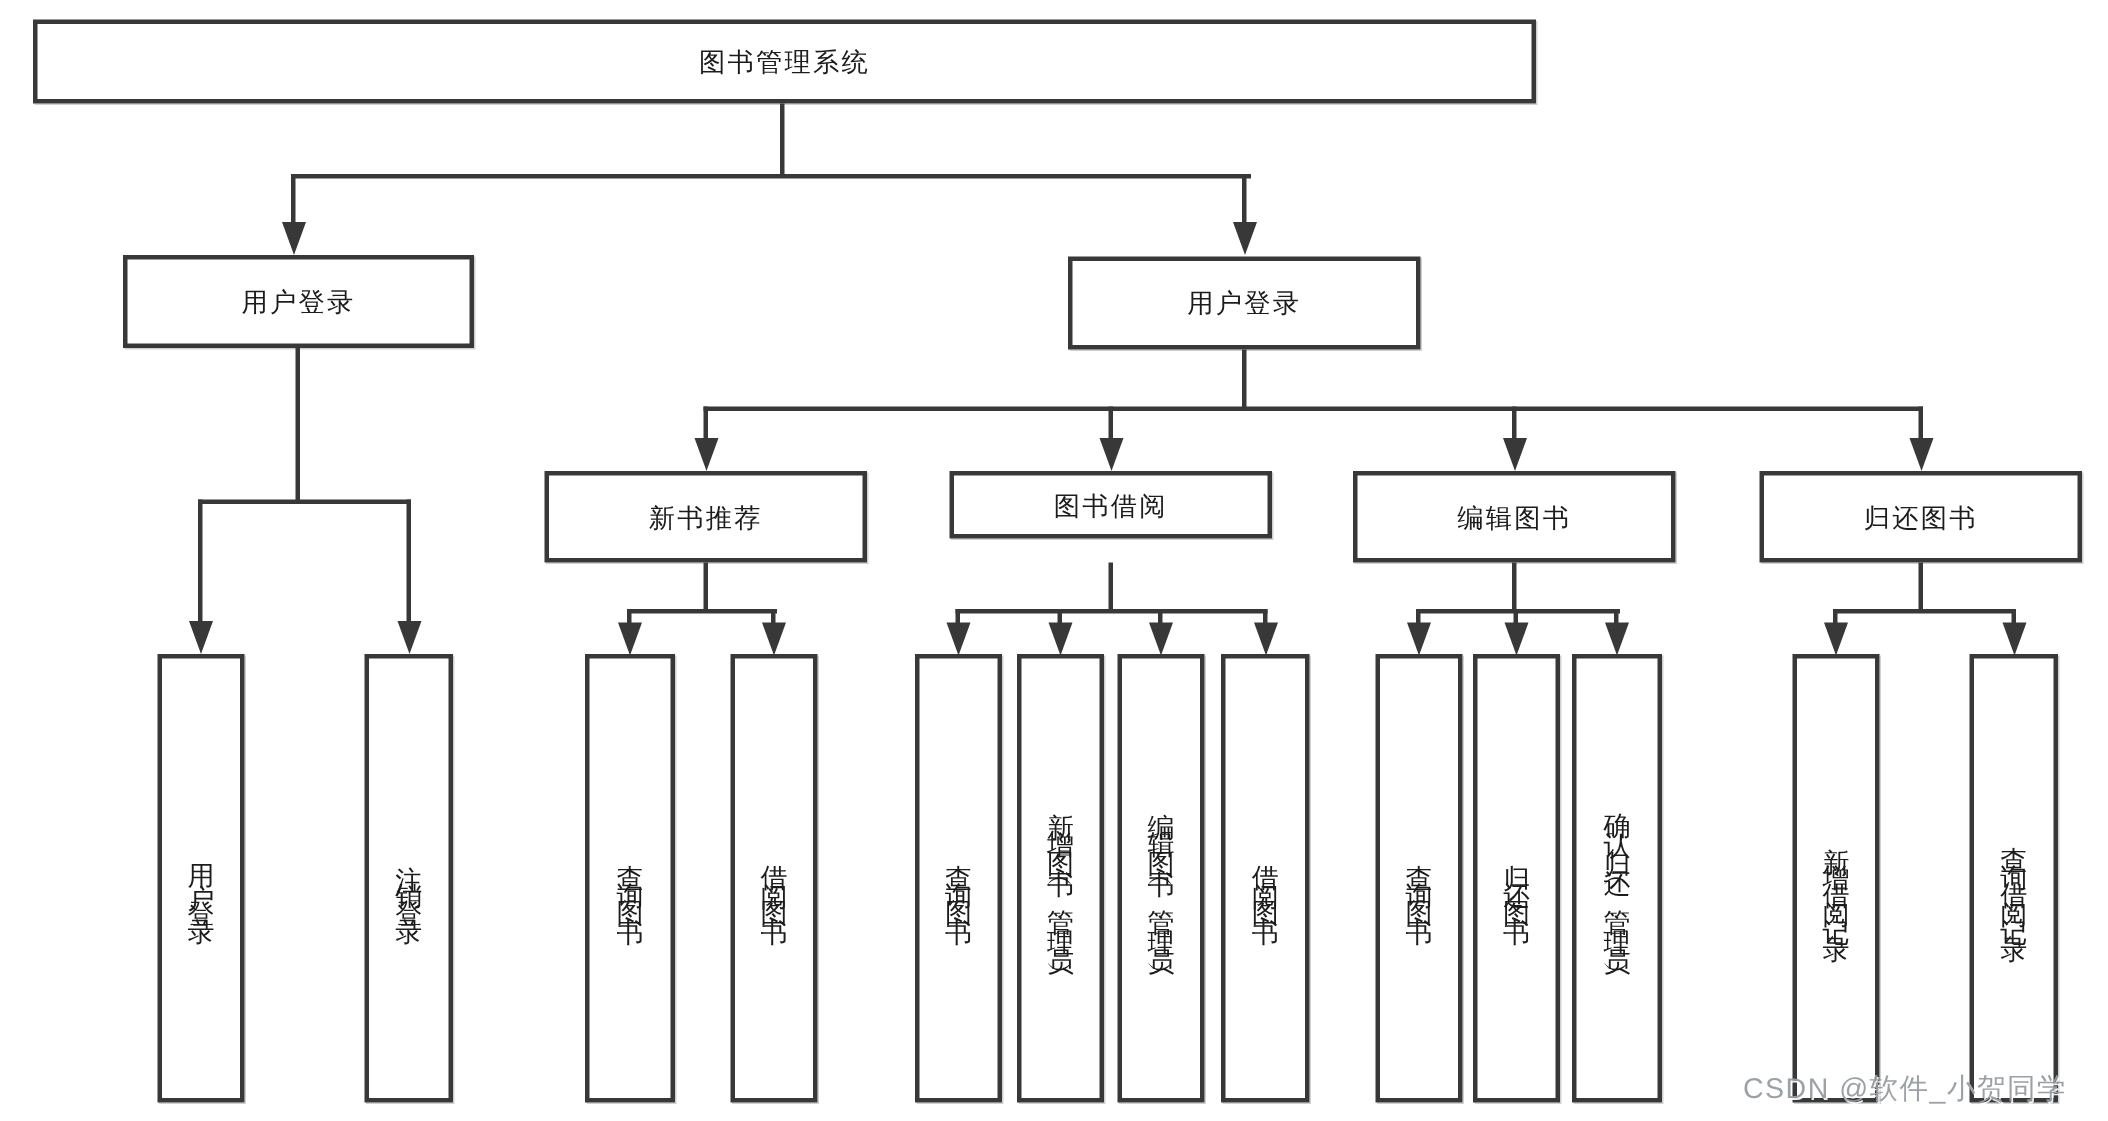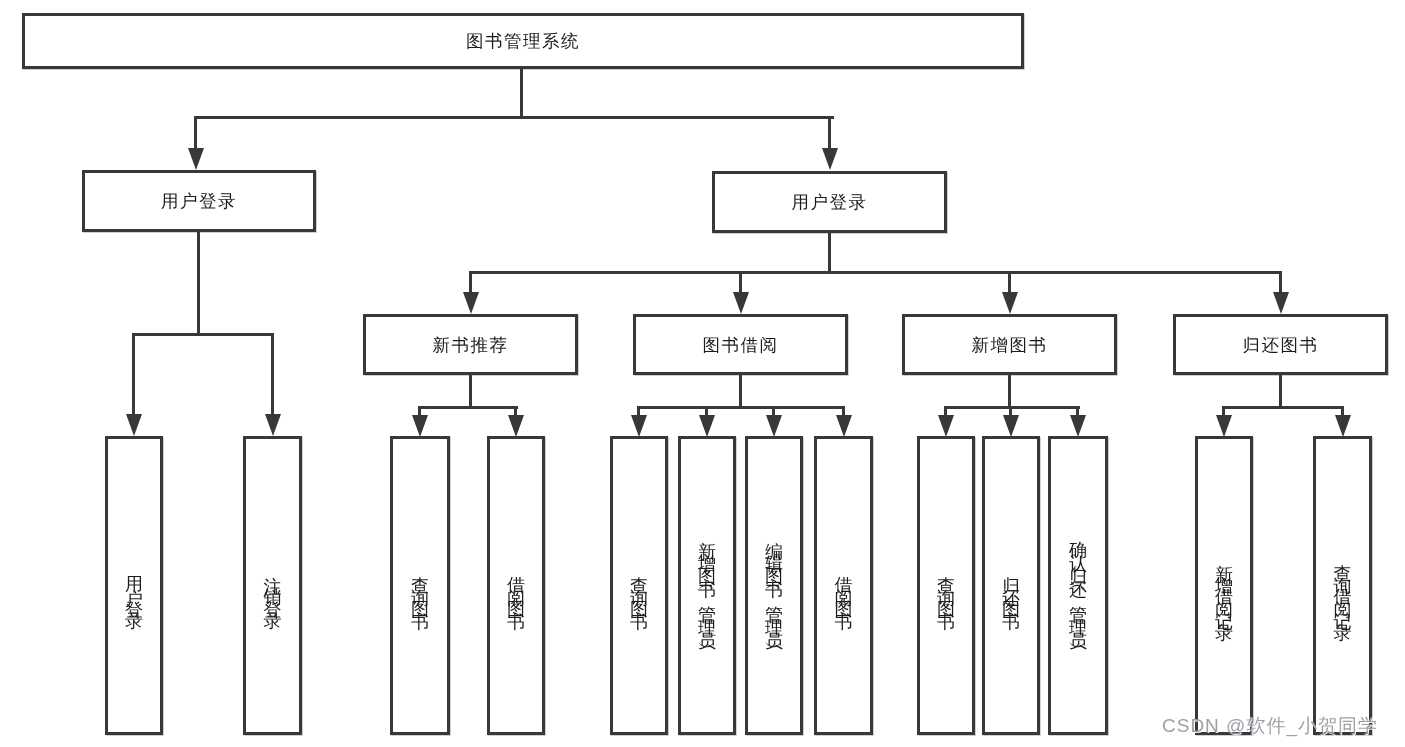--- a/index.html
+++ b/index.html
@@ -87,25 +87,25 @@
   <div class="vline" style="left:739px;top:271px;height:23px"></div>
   <div class="arrow" style="left:733px;top:292px"></div>
   <div class="vline" style="left:1008px;top:271px;height:23px"></div>
   <div class="arrow" style="left:1002px;top:292px"></div>
   <div class="vline" style="left:1279px;top:271px;height:23px"></div>
   <div class="arrow" style="left:1273px;top:292px"></div>
 
   <div class="box" style="left:363px;top:314px;width:215px;height:61px">
     <span class="lbl">新书推荐</span>
   </div>
-  <div class="box" style="left:633px;top:314px;width:215px;height:61px">
+  <div class="box" style="left:633px;top:314px;width:215px;height:45px">
     <span class="lbl">图书借阅</span>
   </div>
   <div class="box" style="left:902px;top:314px;width:215px;height:61px">
-    <span class="lbl">新增图书</span>
+    <span class="lbl">编辑图书</span>
   </div>
   <div class="box" style="left:1173px;top:314px;width:215px;height:61px">
     <span class="lbl">归还图书</span>
   </div>
 
   <div class="vline" style="left:469px;top:375px;height:33px"></div>
   <div class="hline" style="left:418px;top:406px;width:100px"></div>
   <div class="vline" style="left:418px;top:406px;height:11px"></div>
   <div class="arrow" style="left:412px;top:415px"></div>
   <div class="vline" style="left:514px;top:406px;height:11px"></div>

